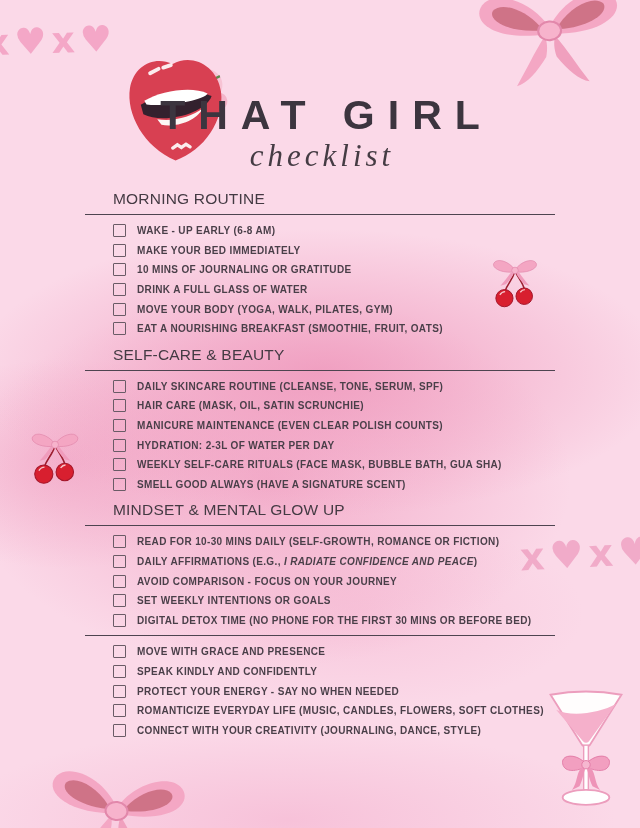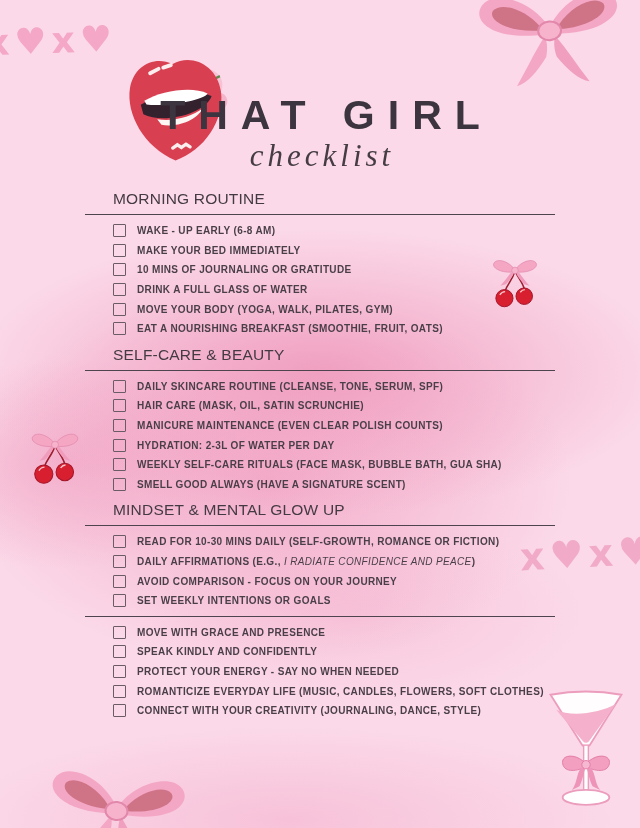--- a/index.html
+++ b/index.html
@@ -52,21 +52,21 @@
   .checkbox{
     flex:0 0 auto;width:11px;height:11px;
     border:1.6px solid #6a5b66;border-radius:1px;
     margin-right:11px;background:transparent;
   }
   .item-label{
     font-size:10px;font-weight:bold;
     letter-spacing:.35px;color:#4a3f49;
     white-space:nowrap;
   }
-  .item-label i{font-weight:normal;text-align:center;}
+  .item-label i{font-weight:bold;text-align:center;}
   
   .deco{position:absolute;z-index:1;pointer-events:none;}
   .xoxo{
     font-family:"DejaVu Sans",sans-serif;
     font-weight:bold;letter-spacing:5px;
     white-space:nowrap;
   }
   .xoxo-tl{top:20px;left:-14px;font-size:36px;color:rgba(242,158,193,.85);transform:rotate(-2deg);}
   .xoxo-r{top:532px;left:520px;font-size:38px;color:rgba(230,122,168,.48);transform:rotate(-3deg);}
   .lips{top:54px;left:124px;width:106px;height:116px;transform:rotate(-4deg);z-index:2;}
@@ -250,20 +250,24 @@
     <li class="item">
       <span class="checkbox"></span>
       <span class="item-label">AVOID COMPARISON - FOCUS ON YOUR JOURNEY</span>
     </li>
 
     <li class="item">
       <span class="checkbox"></span>
       <span class="item-label">SET WEEKLY INTENTIONS OR GOALS</span>
     </li>
 
+    <li class="item">
+      <span class="checkbox"></span>
+      <span class="item-label">DIGITAL DETOX TIME (NO PHONE FOR THE FIRST 30 MINS OR BEFORE BED)</span>
+    </li>
   </ul>
     </div>
 
     <div class="section">
       <hr class="section-line">
       <ul class="items">
     <li class="item">
       <span class="checkbox"></span>
       <span class="item-label">MOVE WITH GRACE AND PRESENCE</span>
     </li>

